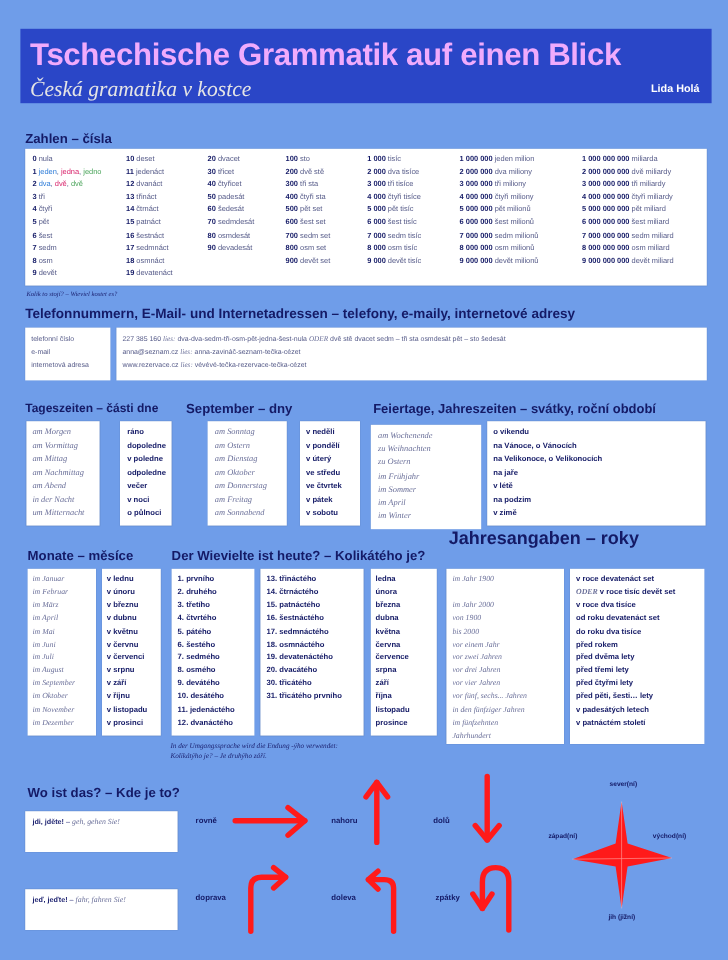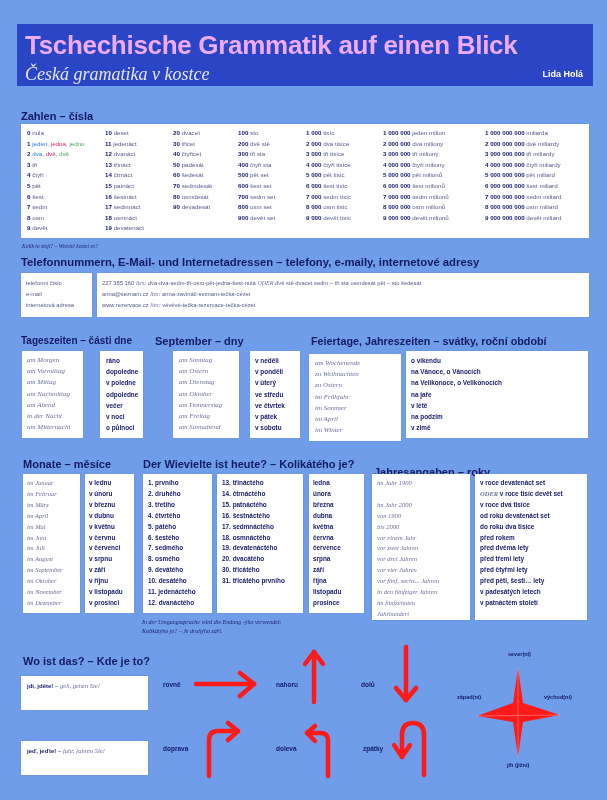--- a/index.html
+++ b/index.html
@@ -310,21 +310,21 @@
       <div>srpna</div>
       <div>září</div>
       <div>října</div>
       <div>listopadu</div>
       <div>prosince</div>
   </div>
 </div>
 <div class="abs note" style="left:142px;top:619px;">In der Umgangssprache wird die Endung -ýho verwendet:</div>
 <div class="abs note" style="left:142px;top:628px;">Kolikátýho je? – Je druhýho září.</div>
 
-<div class="abs sec-title" style="left:374px;top:466px;font-size:11px;">Jahresangaben – roky</div>
+<div class="abs sec-title" style="left:374px;top:440px;font-size:15px;">Jahresangaben – roky</div>
 <div class="abs box" style="left:372px;top:474px;width:98px;height:146px;">
   <div class="list ger" style="left:5px;top:4px;line-height:10.9px;font-size:6.5px;">
     <div>im Jahr 1900</div>
       <div style="height:10.9px"></div>
       <div>im Jahr 2000</div>
       <div>von 1900</div>
       <div>bis 2000</div>
       <div>vor einem Jahr</div>
       <div>vor zwei Jahren</div>
       <div>vor drei Jahren</div>

